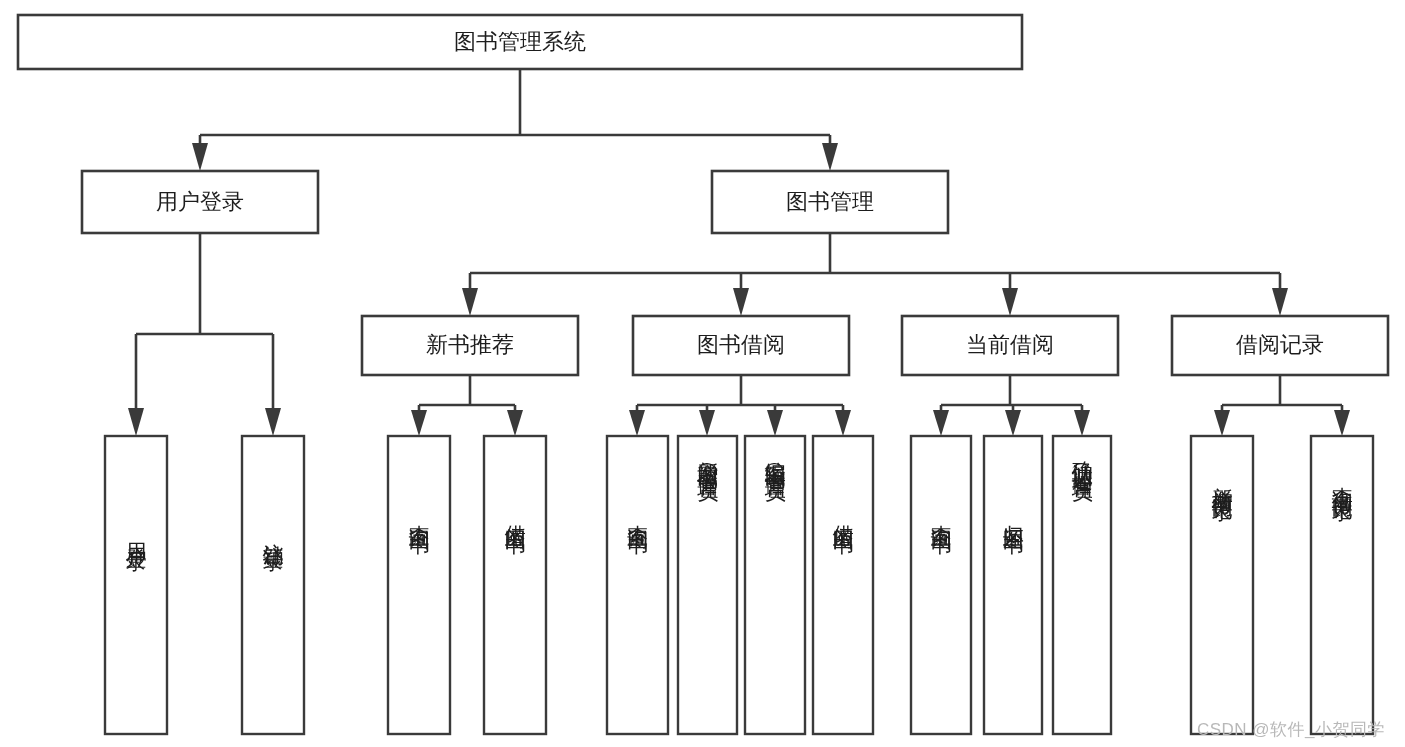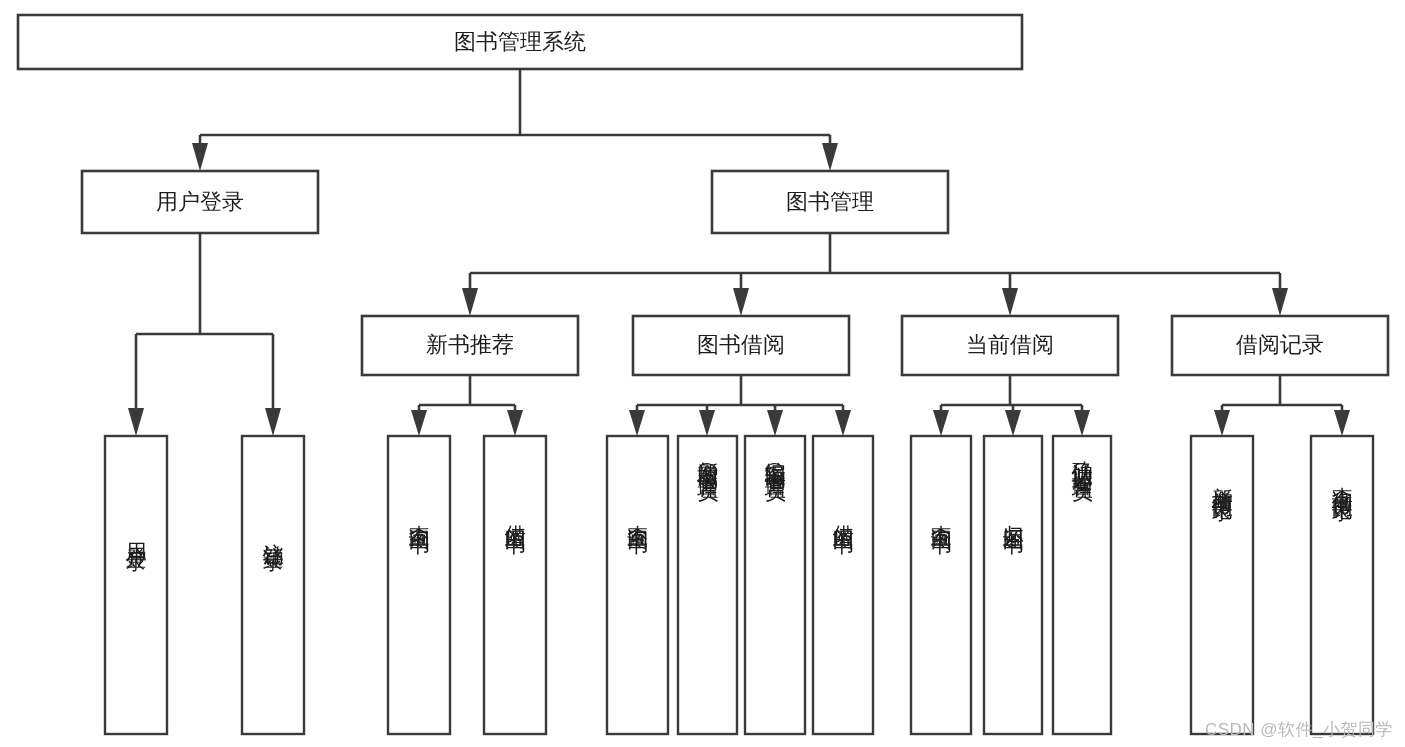--- a/index.html
+++ b/index.html
@@ -63,21 +63,21 @@
     text-orientation: upright;
     font-family: "Liberation Sans", "DejaVu Sans", sans-serif;
     font-size: 21px;
     line-height: 1.08;
     letter-spacing: 3px;
     color: #1d1d1d;
     white-space: nowrap;
   }
   .watermark {
     position: absolute;
-    right: 12px;
+    right: 20px;
     bottom: 6px;
     font-family: "Liberation Sans", "DejaVu Sans", sans-serif;
     font-size: 17px;
     color: #b8b8b8;
     letter-spacing: 0.5px;
     white-space: nowrap;
   }
 </style>
 </head>
 <body>

